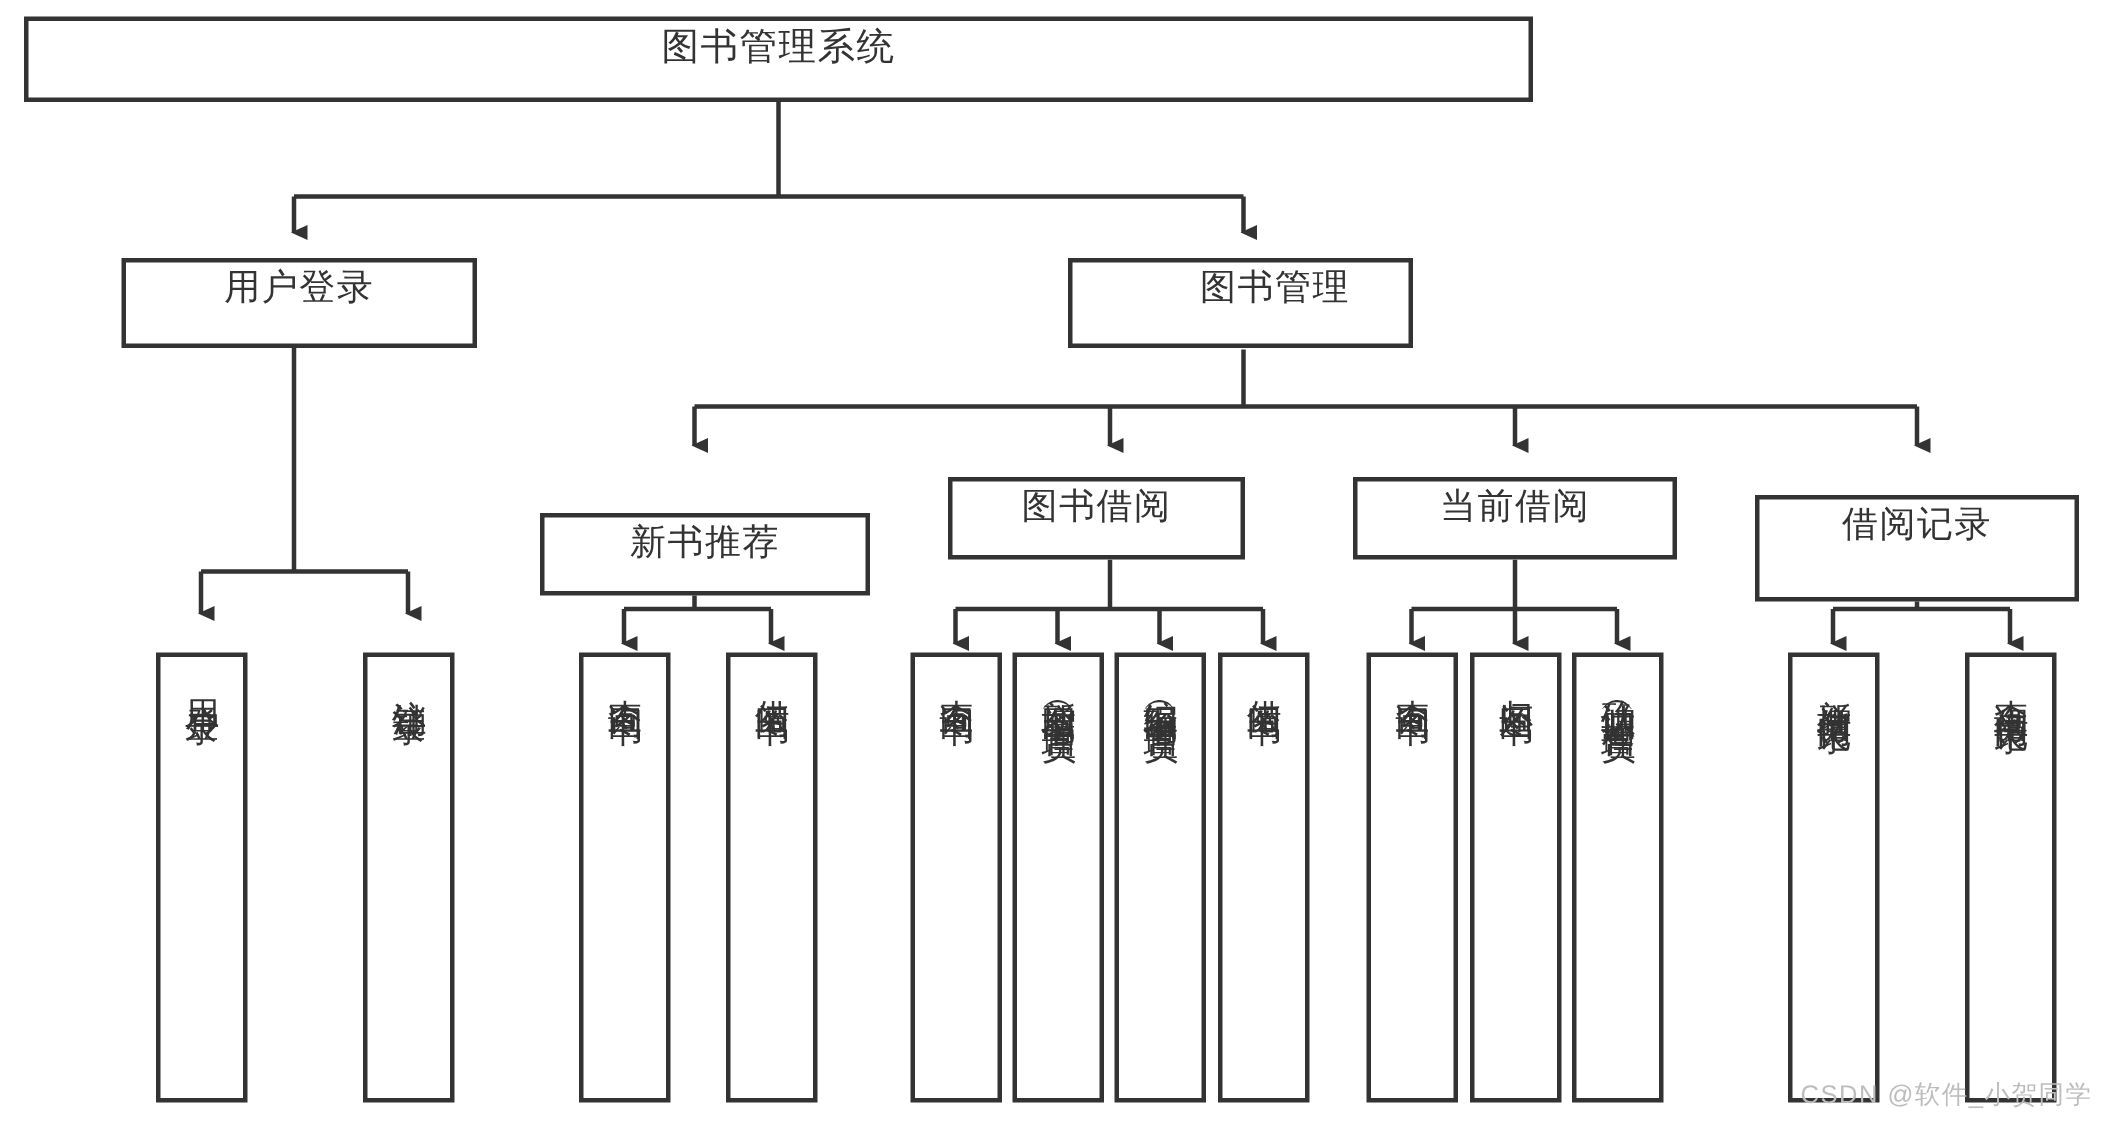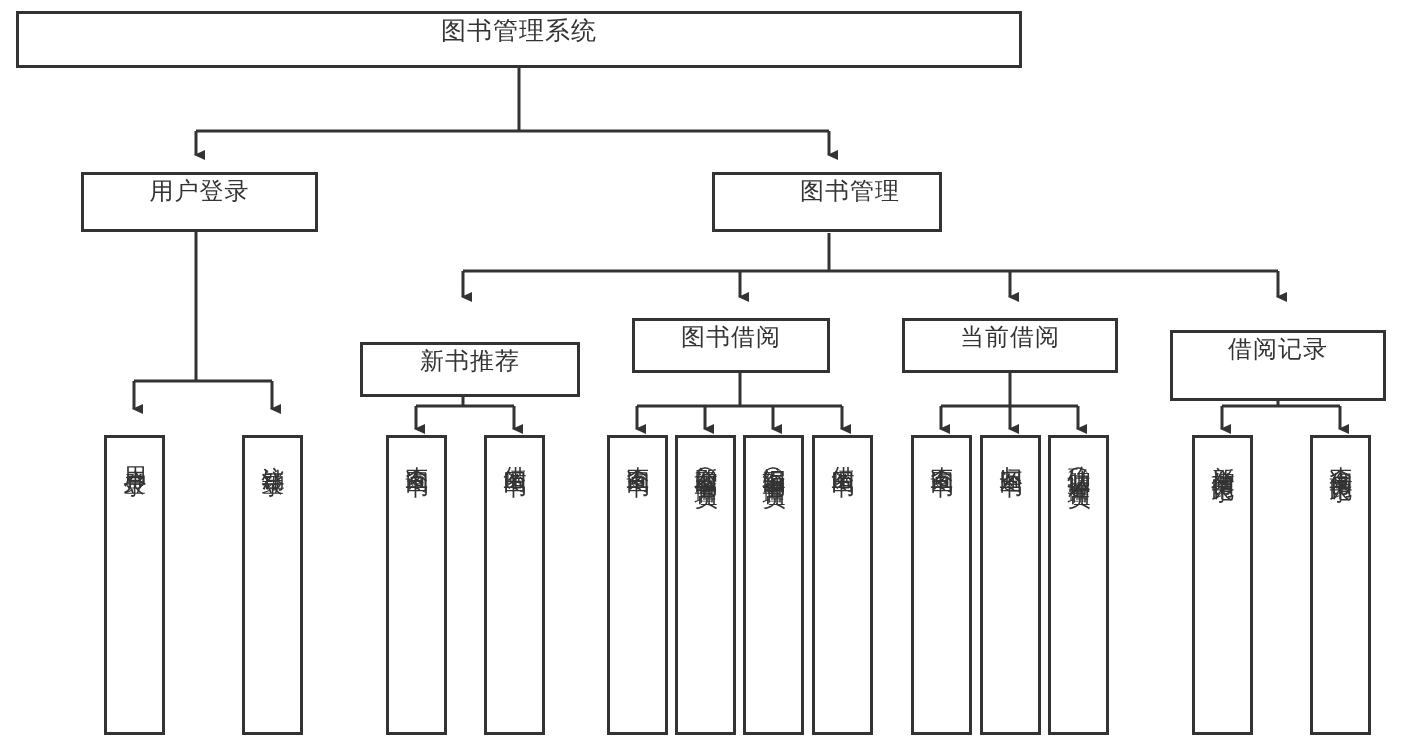--- a/index.html
+++ b/index.html
@@ -163,14 +163,15 @@
     <span class="vtext">确认归还（管理员）</span>
   </div>
 
   <div class="node v" style="left:1192px;top:435px;width:61px;height:300px;">
     <span class="vtext">新增借阅记录</span>
   </div>
   <div class="node v" style="left:1310px;top:435px;width:61px;height:300px;">
     <span class="vtext">查询借阅记录</span>
   </div>
 
+  <div class="watermark">CSDN @软件_小贺同学</div>
 
 </div>
 
 </body></html>

